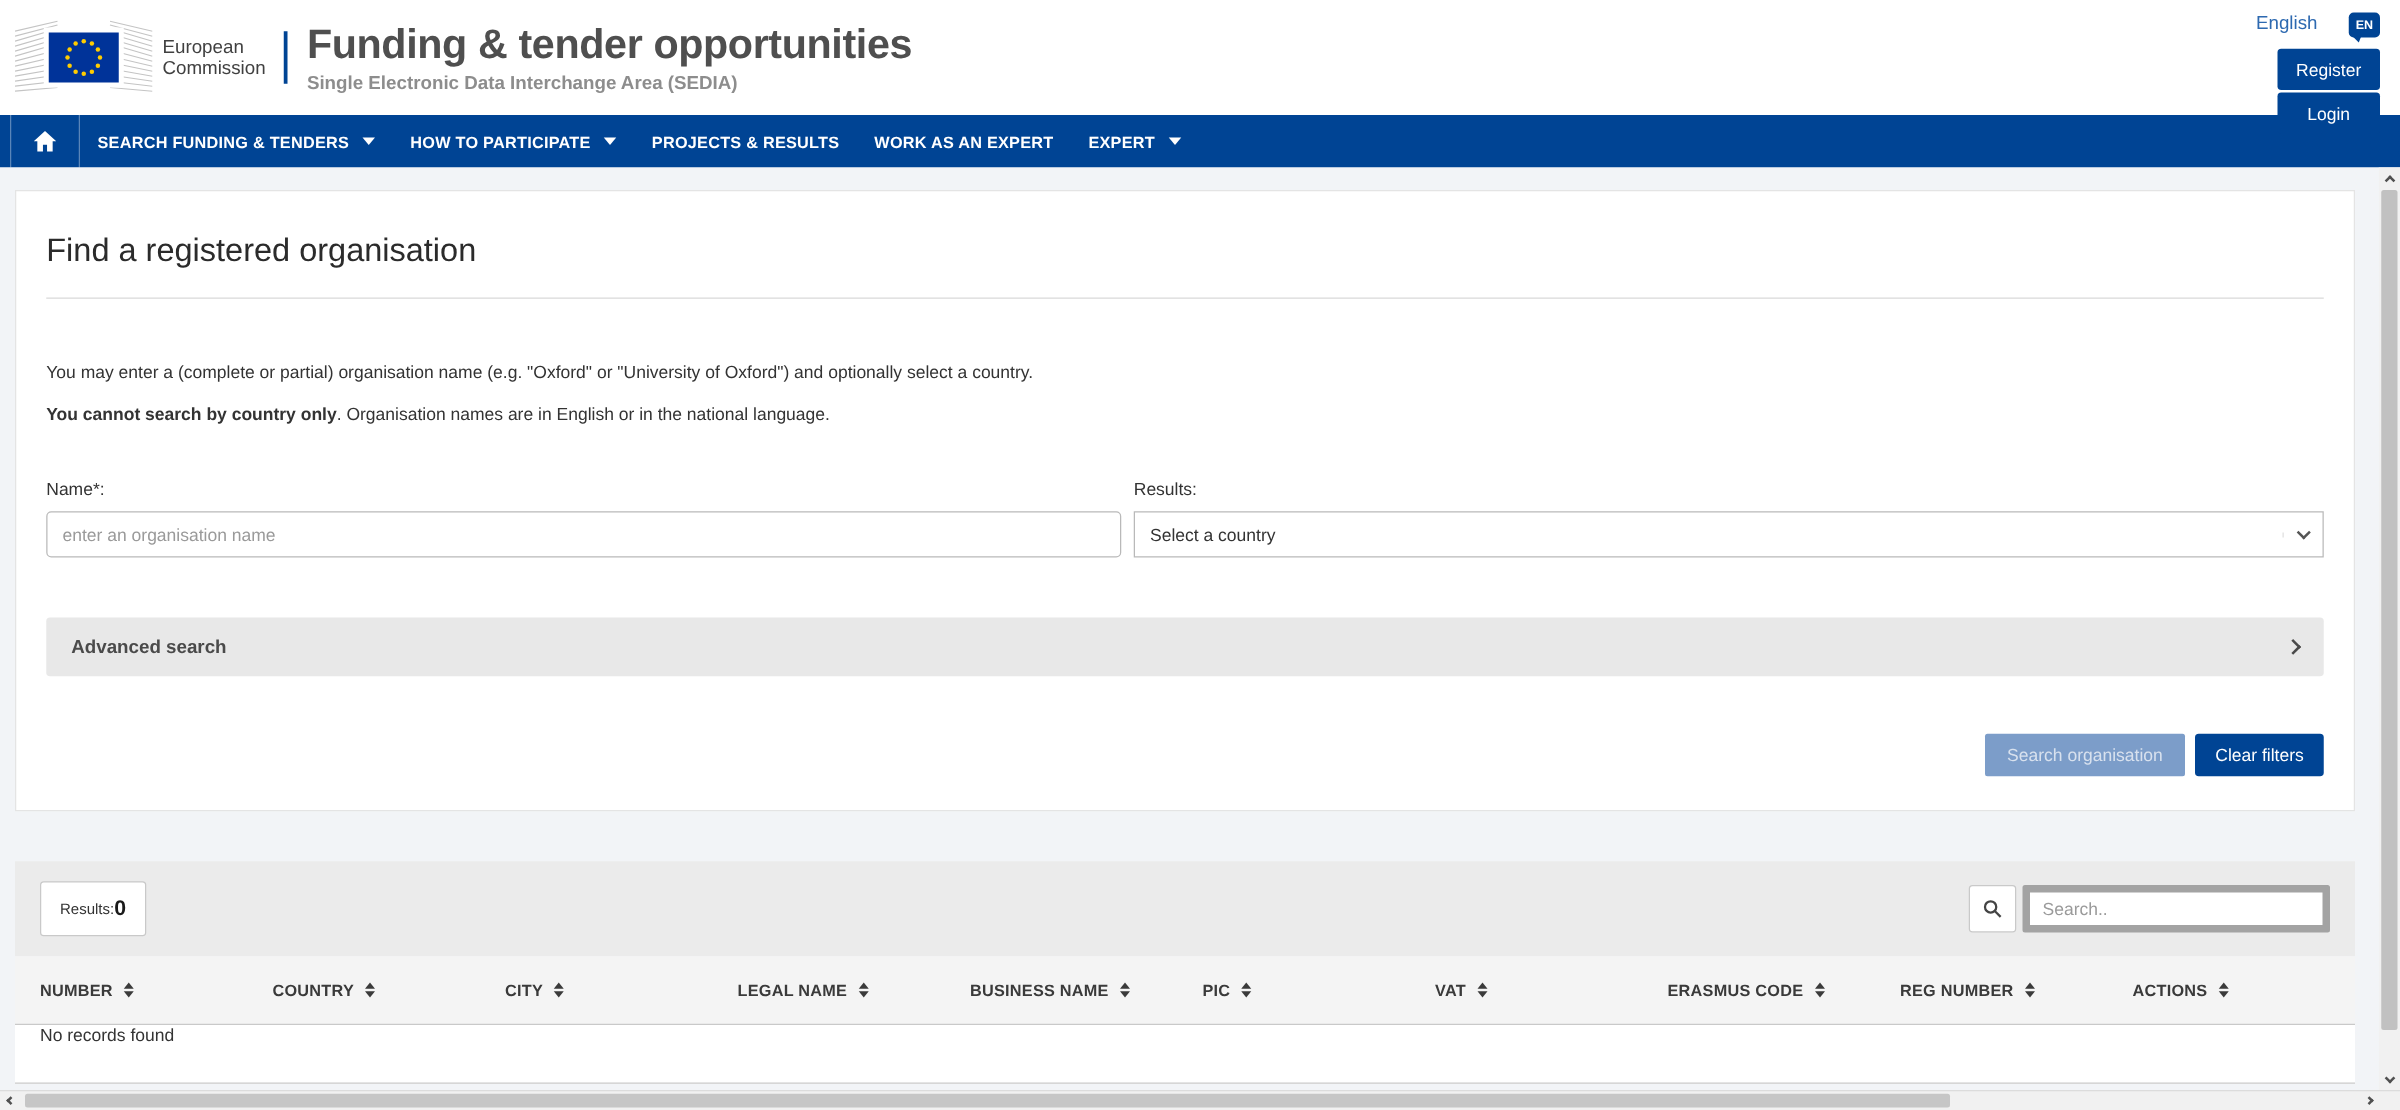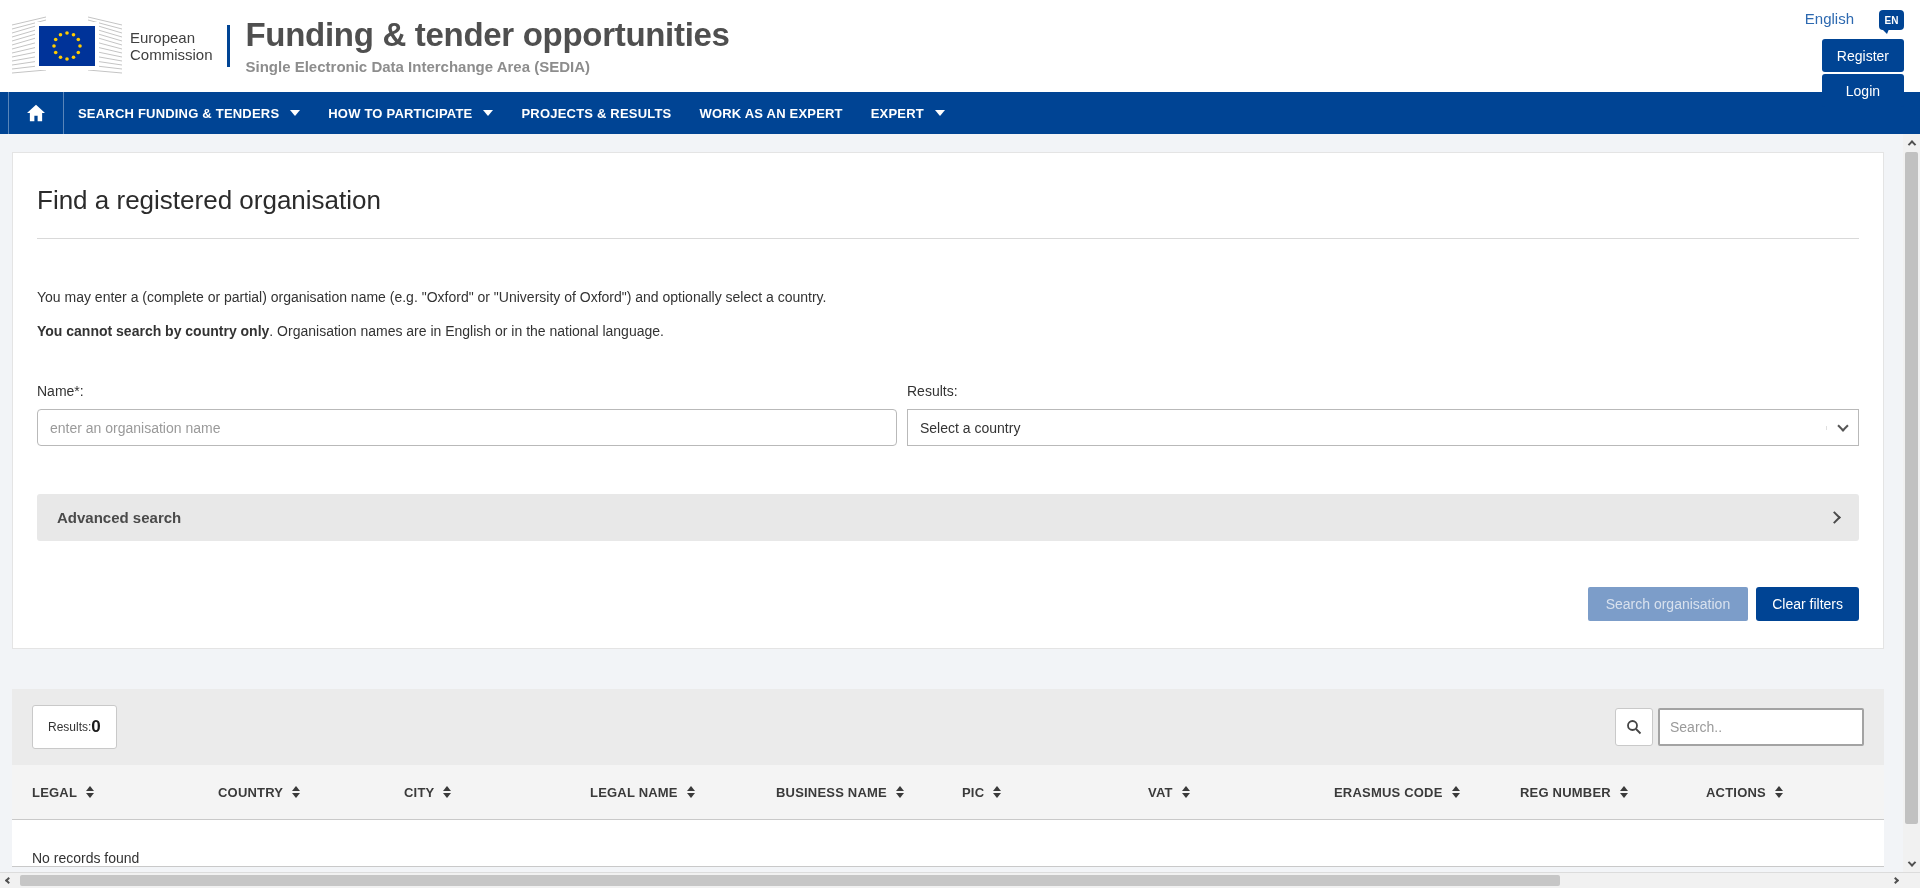--- a/index.html
+++ b/index.html
@@ -74,34 +74,34 @@
   .results-block { margin:40px 36px 0 12px; }
   .results-toolbar { background:#ebebeb; height:76px; display:flex; align-items:center;
                      justify-content:space-between; padding:0 20px; }
   .results-box { background:#fff; border:1px solid #c9c9c9; border-radius:3px; padding:11px 15px;
                  display:flex; align-items:center; gap:0; }
   .results-label { font-size:12px; color:#333; }
   .results-count { font-size:17px; font-weight:700; color:#1a1a1a; }
   .table-search { display:flex; align-items:center; gap:5px; }
   .search-btn { width:38px; height:38px; background:#fff; border:1px solid #c9c9c9; border-radius:3px;
                 display:flex; align-items:center; justify-content:center; cursor:pointer; }
-  .search-input { width:206px; height:38px; border:2px solid #a3a3a3; border-radius:2px; padding:0 10px;
+  .search-input { width:246px; height:38px; border:6px solid #a3a3a3; border-radius:2px; padding:0 10px;
                   font-size:14px; color:#ec4899; font-family:inherit; }
   .search-input::placeholder { color:#9a9a9a; }
 
   .table-header { background:#f4f4f4; border-bottom:1px solid #c9c9c9; height:55px; display:flex;
                   align-items:center; padding:0 20px; }
   .th { flex:0 0 186px; display:flex; align-items:center; gap:9px; font-size:13px; font-weight:700;
         color:#3a3a3a; letter-spacing:0.2px; cursor:pointer; }
   .sort { display:flex; flex-direction:column; gap:2px; }
   .sort i { display:block; width:0; height:0; }
   .sort .up { border-left:4px solid transparent; border-right:4px solid transparent; border-bottom:5px solid #3a3a3a; }
   .sort .dn { border-left:4px solid transparent; border-right:4px solid transparent; border-top:5px solid #3a3a3a; }
   .table-empty-row { background:#fff; border-bottom:1px solid #c9c9c9; height:47px; display:flex;
-                     align-items:flex-end; padding:0 20px; font-size:14px; color:#333; }
+                     align-items:flex-start; padding:0 20px; font-size:14px; color:#333; }
 
   
   .vscroll { position:absolute; top:134px; right:0; width:17px; height:738px; background:#f1f1f1; z-index:5; }
   .vscroll .arrow { height:17px; display:flex; align-items:center; justify-content:center; cursor:pointer; }
   .vchev-up { width:6px; height:6px; border-left:2px solid #505050; border-top:2px solid #505050;
               transform:rotate(45deg) translate(1px,1px); }
   .vchev-dn { width:6px; height:6px; border-right:2px solid #505050; border-bottom:2px solid #505050;
               transform:rotate(45deg) translate(-1px,-1px); }
   .vthumb { position:absolute; top:18px; left:2px; width:13px; height:672px; background:#c1c1c1; border-radius:2px; cursor:pointer; }
   .vscroll .arrow.bottom { position:absolute; bottom:0; left:0; width:17px; }
@@ -260,21 +260,21 @@
               <circle cx="6.5" cy="6.5" r="4.5" fill="none" stroke="#444" stroke-width="1.8"></circle>
               <line x1="10" y1="10" x2="14.5" y2="14.5" stroke="#444" stroke-width="1.8"></line>
             </svg>
           </span>
           <input class="search-input" type="text" placeholder="Search.." style="">
         </div>
       </div>
 
       <div class="table-header">
         <div class="th">
-          <span>LEGAL</span>
+          <span>NUMBER</span>
           <span class="sort">
               <i class="up"></i>
               <i class="dn"></i>
             </span>
         </div>
         <div class="th">
           <span>COUNTRY</span>
           <span class="sort">
               <i class="up"></i>
               <i class="dn"></i>

